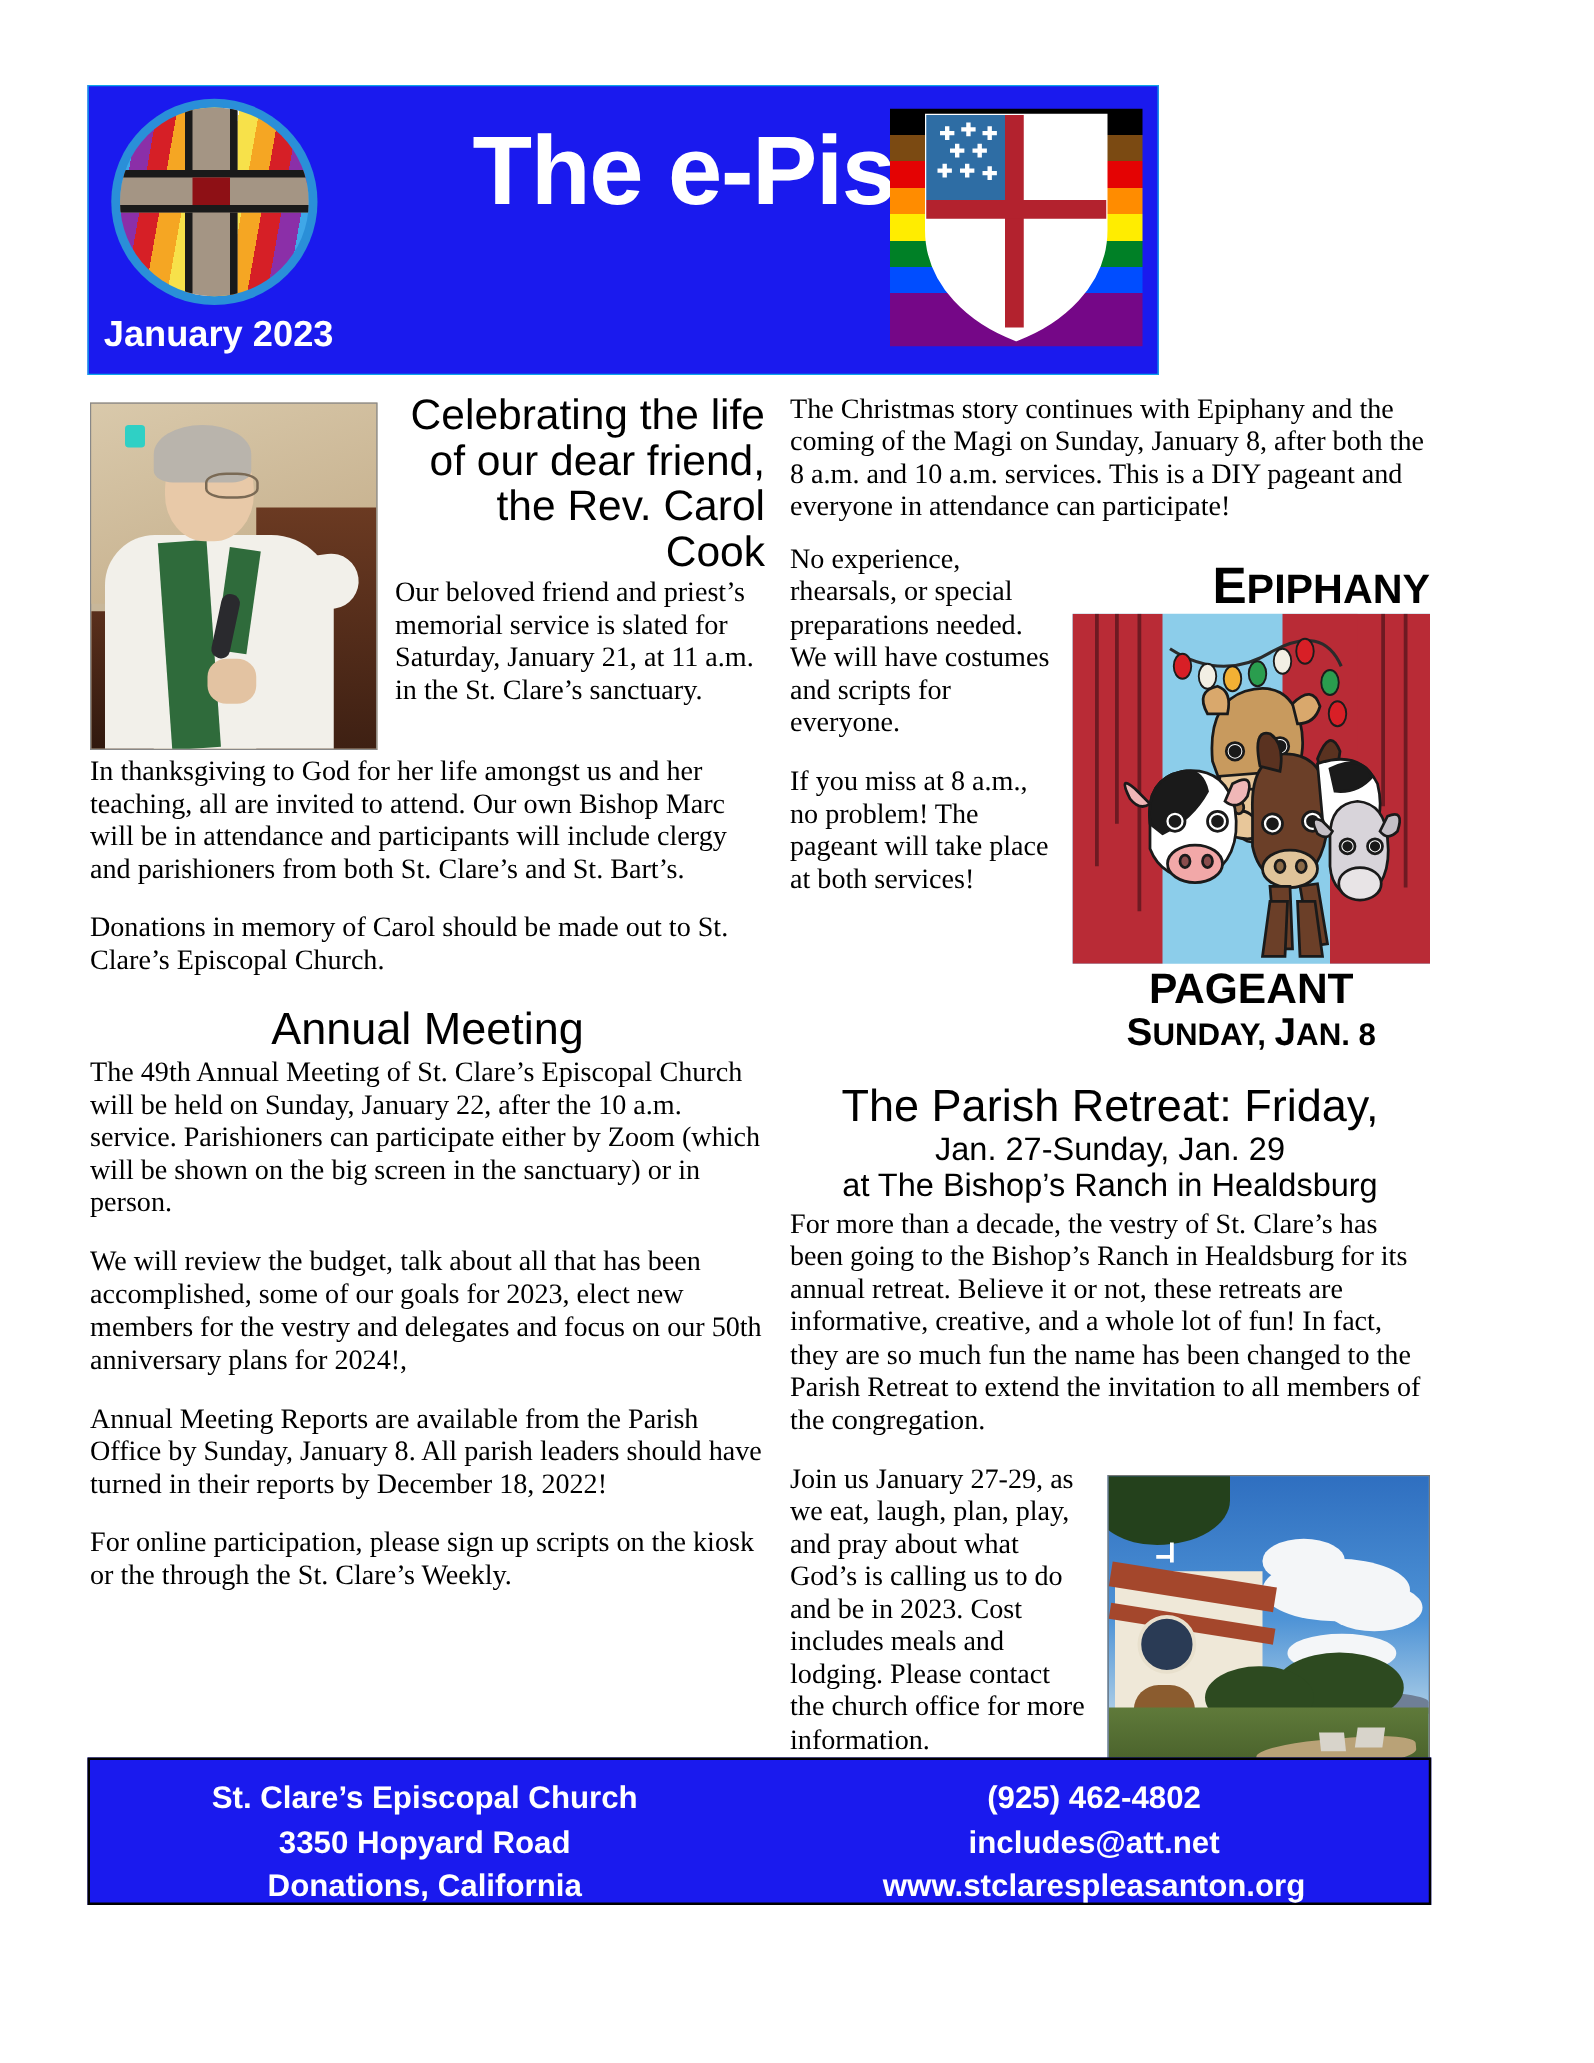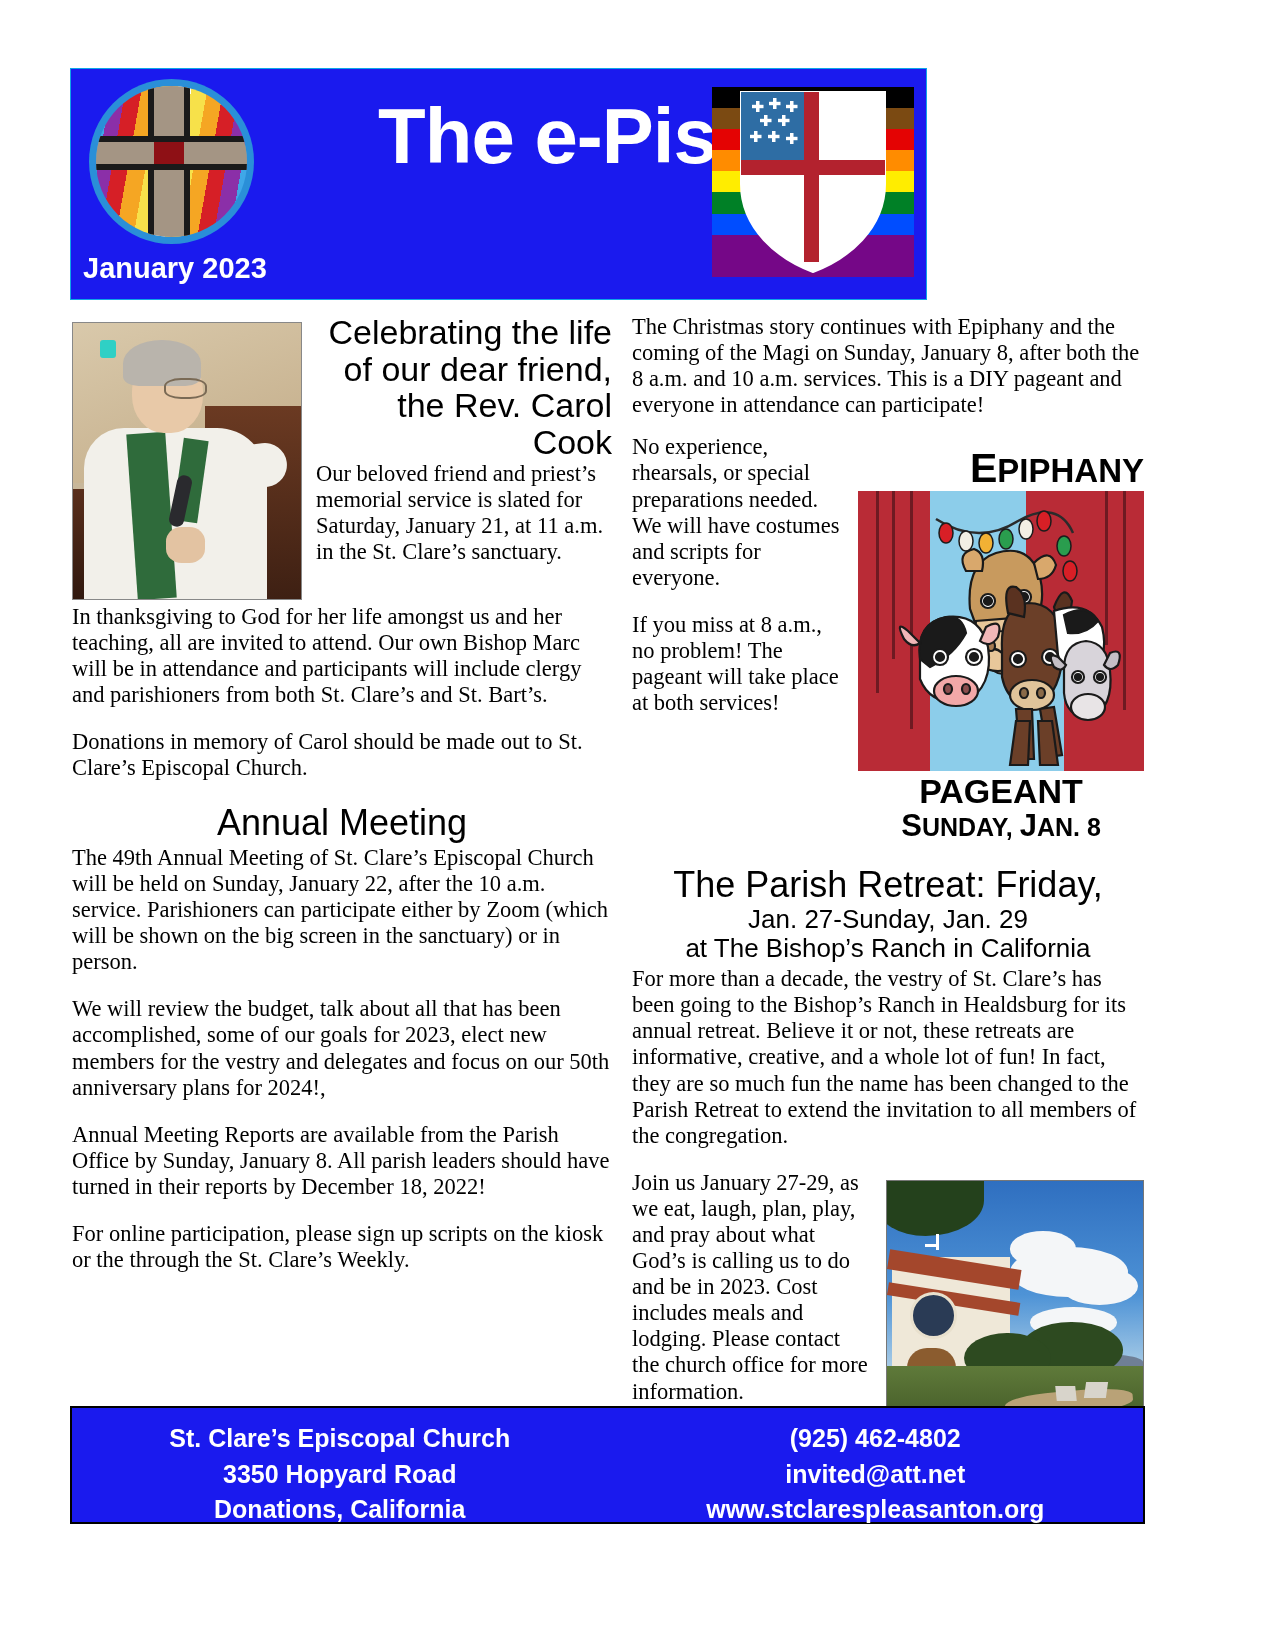--- a/index.html
+++ b/index.html
@@ -566,21 +566,21 @@
         <span class="cap">S</span>UNDAY, <span class="cap">J</span>AN. 8
       </div>
     </div>
 
     <p class="body">No experience, rhearsals, or special preparations needed. We will have costumes and scripts for everyone.</p>
     <p class="body">If you miss at 8 a.m., no problem! The pageant will take place at both services!</p>
   </div>
 
   <h2 class="head-sans sect-head" style="margin-top:16px;">The Parish Retreat: Friday,</h2>
   <h3 class="head-sans sect-head-sm">Jan. 27-Sunday, Jan. 29</h3>
-  <h3 class="head-sans sect-head-sm" style="margin-bottom:3px;">at The Bishop’s Ranch in California</h3>
+  <h3 class="head-sans sect-head-sm" style="margin-bottom:3px;">at The Bishop’s Ranch in Healdsburg</h3>
 
   <p class="body">For more than a decade, the vestry of St. Clare’s has been going to the Bishop’s Ranch in Healdsburg for its annual retreat. Believe it or not, these retreats are informative, creative, and a whole lot of fun! In fact, they are so much fun the name has been changed to the Parish Retreat to extend the invitation to all members of the congregation.</p>
 
   <div class="clearfix">
     <div class="ranch-photo">
       <div class="rp-sky"></div>
       <div class="rp-cloud" style="right:6%;top:26%;width:46%;height:20%;"></div>
       <div class="rp-cloud" style="right:2%;top:34%;width:30%;height:15%;"></div>
       <div class="rp-cloud" style="right:26%;top:20%;width:26%;height:14%;"></div>
       <div class="rp-cloud" style="right:10%;top:50%;width:34%;height:12%;"></div>
@@ -605,16 +605,16 @@
 </div>
 
 <div class="footer">
   <div class="footer-col">
     <div>St. Clare’s Episcopal Church</div>
     <div>3350 Hopyard Road</div>
     <div>Donations, California</div>
   </div>
   <div class="footer-col">
     <div>(925) 462-4802</div>
-    <div>invited@att.net</div>
+    <div>includes@att.net</div>
     <div>www.stclarespleasanton.org</div>
   </div>
 </div>
 
 </body></html>

